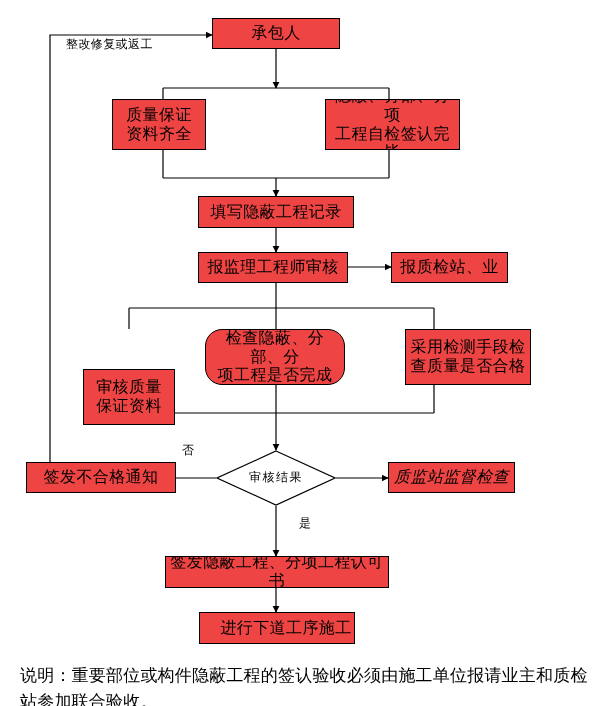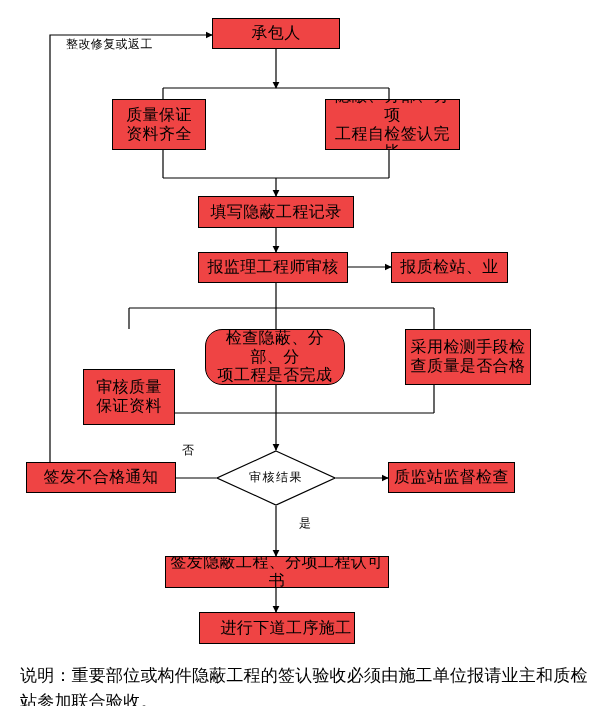--- a/index.html
+++ b/index.html
@@ -201,21 +201,21 @@
     </svg>
     <div class="diamond-text">
       <span>审核结果</span>
     </div>
   </div>
 
   <div class="node" style="left:26px; top:462px; width:150px; height:31px;">
     <span>签发不合格通知</span>
   </div>
 
-  <div class="node" style="left:388px; top:462px; width:127px; height:31px;">
+  <div class="node" style="left:388px; top:462px; width:127px; height:31px;font-style:italic;">
     <span>质监站监督检查</span>
   </div>
 
   <div class="node" style="left:165px; top:556px; width:224px; height:32px;">
     <span>签发隐蔽工程、分项工程认可书</span>
   </div>
 
   <div class="node" style="left:199px; top:612px; width:156px; height:32px;padding-left:18px;">
     <span>进行下道工序施工</span>
   </div>

